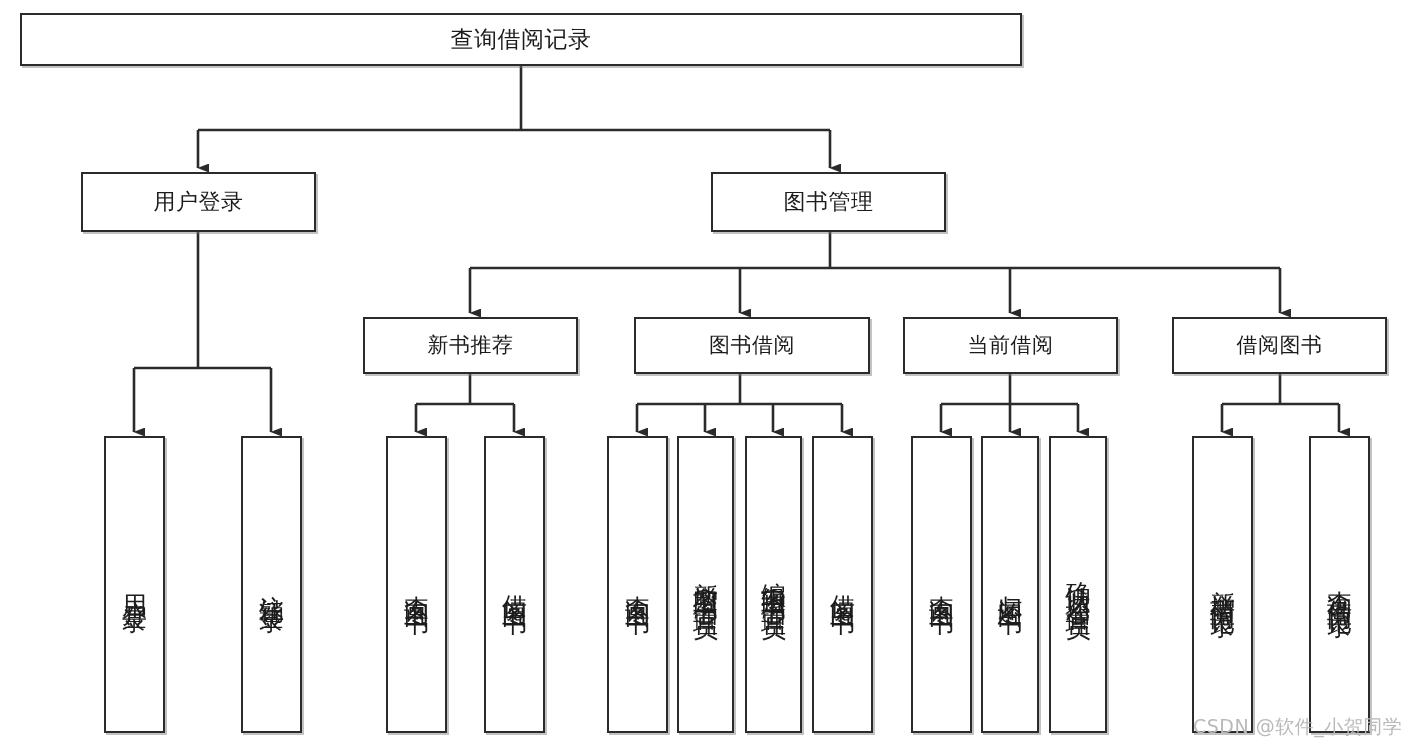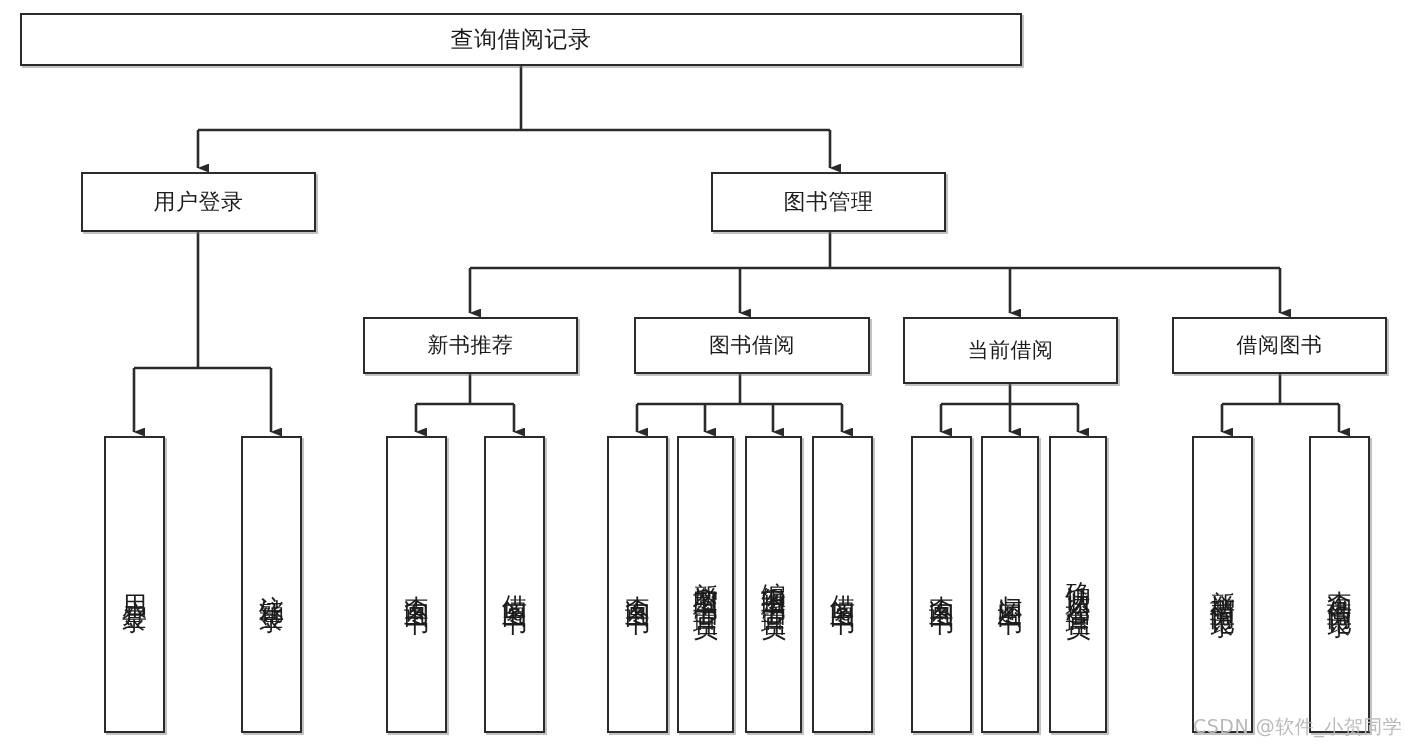--- a/index.html
+++ b/index.html
@@ -131,21 +131,21 @@
   <div class="node level-2" style="left:711px; top:172px; width:235px; height:60px;">
     <span class="label">图书管理</span>
   </div>
 
   <div class="node level-3" style="left:363px; top:317px; width:215px; height:57px;">
     <span class="label">新书推荐</span>
   </div>
   <div class="node level-3" style="left:634px; top:317px; width:236px; height:57px;">
     <span class="label">图书借阅</span>
   </div>
-  <div class="node level-3" style="left:903px; top:317px; width:215px; height:67px;align-items:center;">
+  <div class="node level-3" style="left:903px; top:317px; width:215px; height:57px;align-items:center;">
     <span class="label">当前借阅</span>
   </div>
   <div class="node level-3" style="left:1172px; top:317px; width:215px; height:57px;">
     <span class="label">借阅图书</span>
   </div>
 
   <div class="node leaf" style="left:104px; top:436px; width:61px; height:297px;">
     <span class="label">用户登录</span>
   </div>
   <div class="node leaf" style="left:241px; top:436px; width:61px; height:297px;">

